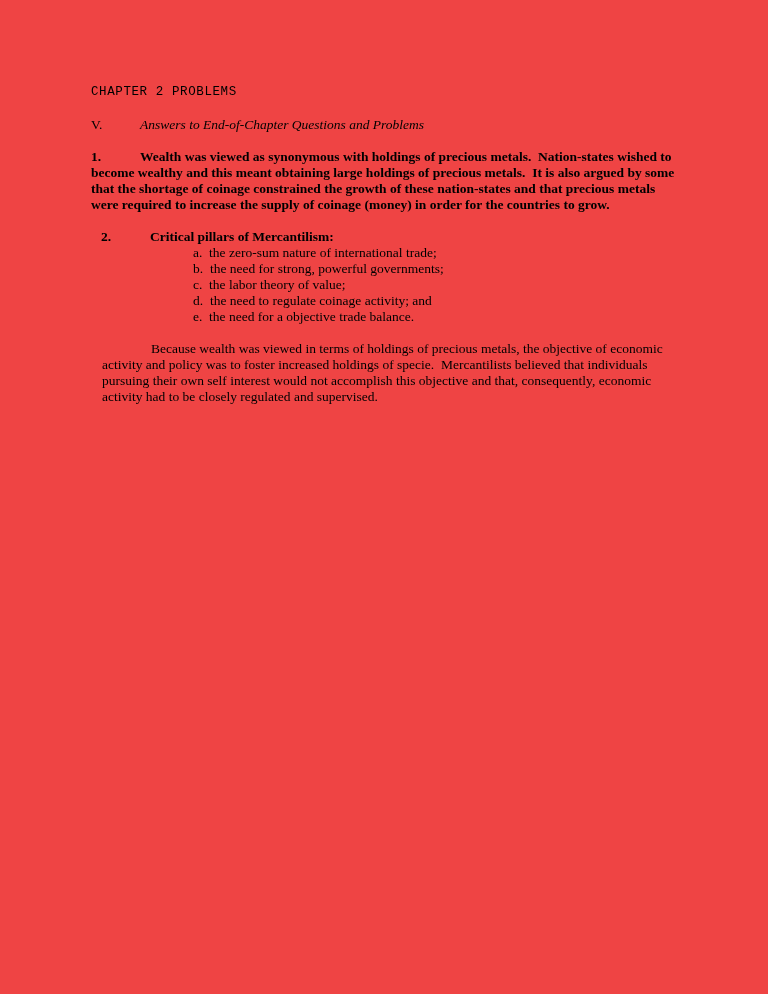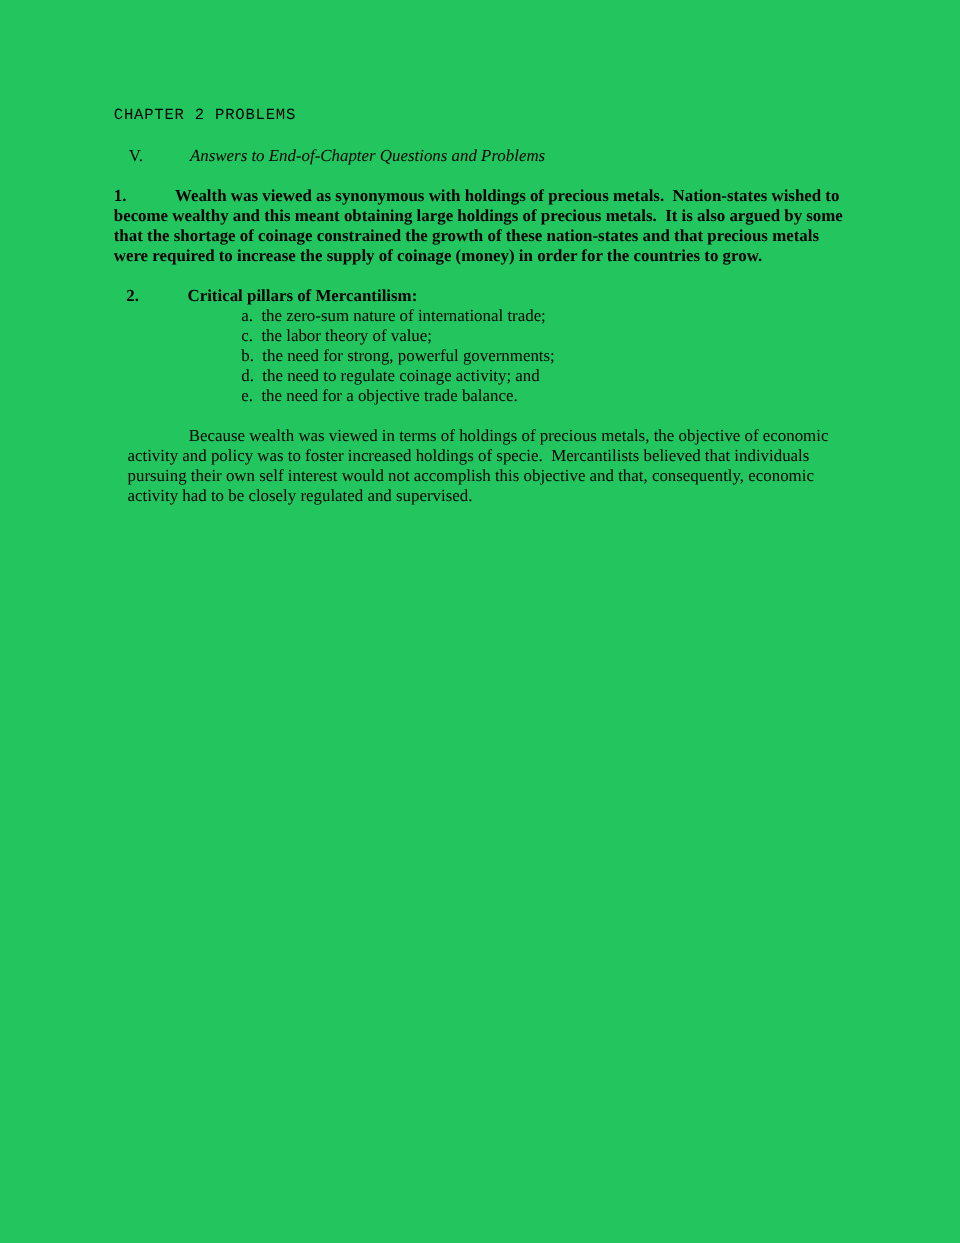--- a/index.html
+++ b/index.html
@@ -4,37 +4,37 @@
 <style>
   html, body {
     margin: 0;
     padding: 0;
     background: #ffffff;
   }
   .page {
     position: relative;
     width: 768px;
     height: 994px;
-    background: #22c55e;
+    background: #ef4444;
     box-sizing: border-box;
     padding: 84px 92px 0 91px;
     font-family: "Liberation Serif", serif;
     font-size: 13.5px;
     line-height: 16px;
     color: #000000;
   }
   .doc-heading {
     font-family: "Liberation Mono", "DejaVu Sans Mono", monospace;
     font-size: 12.5px;
     letter-spacing: 0.6px;
     margin: 0 0 17px 0;
     white-space: pre-wrap;
   }
   .section-line {
-    margin: 0 0 16px 12px;
+    margin: 0 0 16px 0;
   }
   .section-line .num,
   .para .num {
     display: inline-block;
     width: 49px;
     font-style: normal;
   }
   .section-title {
     font-style: italic;
   }
@@ -69,21 +69,21 @@
   <p class="doc-heading">CHAPTER 2 PROBLEMS</p>
 
   <p class="section-line"><span class="num">V.</span><span class="section-title">Answers to End-of-Chapter Questions and Problems</span></p>
 
   <p class="para"><span class="num">1.</span><span>Wealth was viewed as synonymous with holdings of precious metals.  Nation-states wished to become wealthy and this meant obtaining large holdings of precious metals.  It is also argued by some that the shortage of coinage constrained the growth of these nation-states and that precious metals were required to increase the supply of coinage (money) in order for the countries to grow.</span></p>
 
   <p class="para tight"><span class="num">2.</span><span>Critical pillars of Mercantilism:</span></p>
 
   <div class="sublist">
     <div class="subitem">a.  the zero-sum nature of international trade;</div>
+    <div class="subitem">b.  the need for strong, powerful governments;</div>
     <div class="subitem">c.  the labor theory of value;</div>
-    <div class="subitem">b.  the need for strong, powerful governments;</div>
     <div class="subitem">d.  the need to regulate coinage activity; and</div>
     <div class="subitem">e.  the need for a objective trade balance.</div>
   </div>
 
   <p class="closing">Because wealth was viewed in terms of holdings of precious metals, the objective of economic activity and policy was to foster increased holdings of specie.  Mercantilists believed that individuals pursuing their own self interest would not accomplish this objective and that, consequently, economic activity had to be closely regulated and supervised.</p>
 
 </div>
 
 </body></html>

